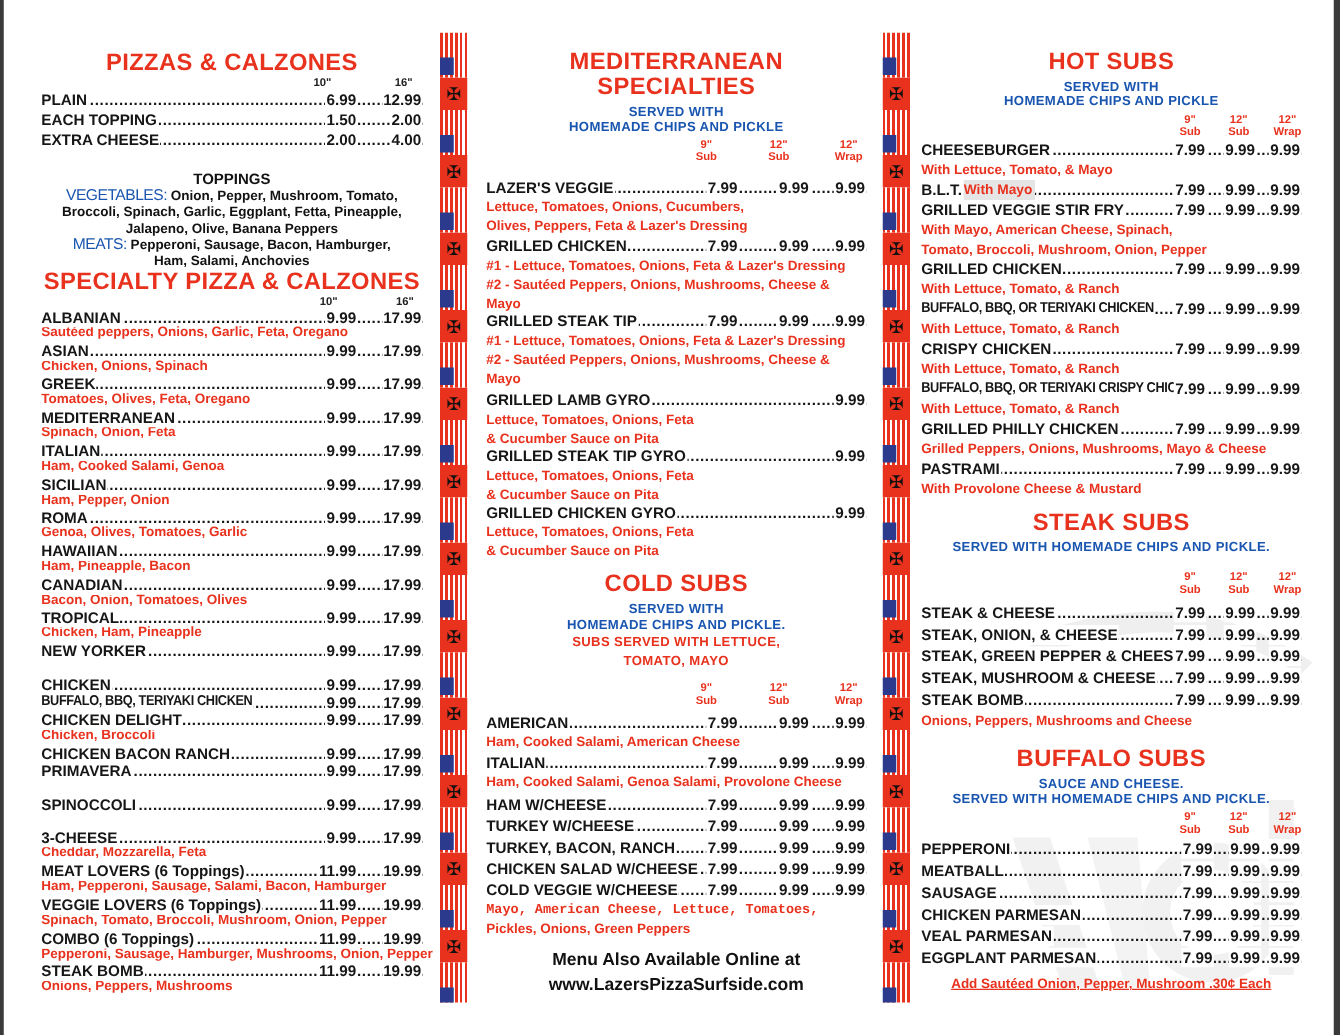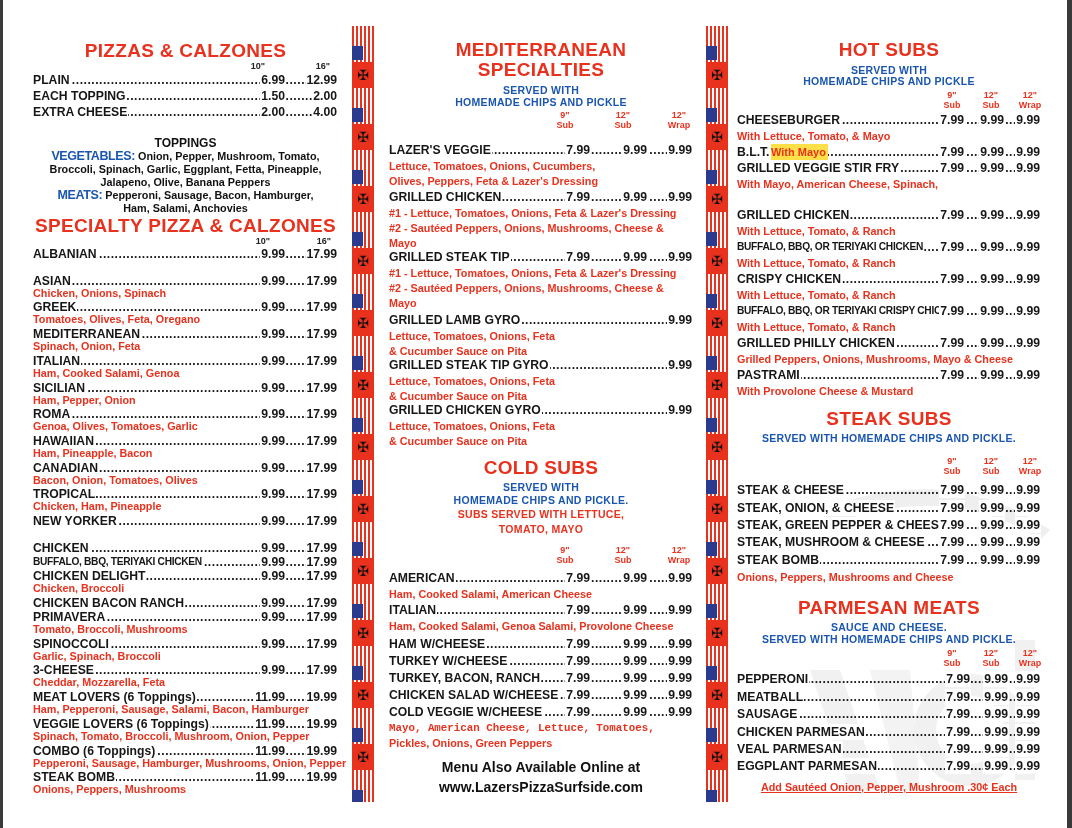--- a/index.html
+++ b/index.html
@@ -24,21 +24,21 @@
   .row .name { position: absolute; left: 0; top: 0; background: #fff; padding-right: 1px; z-index: 2; }
   .row .dots { position: absolute; left: 0; right: 0; top: 0; overflow: hidden; color: #161616; letter-spacing: 0.5px; z-index: 1; }
   .row .p { position: absolute; top: 0; background: #fff; padding: 0 1px; z-index: 3; text-align: right; }
   .row.cond .name { font-size: 10.2px; letter-spacing: -0.3px; transform: scaleY(1.12); transform-origin: left center; }
   .row .inline-red { color: #e8321e; }
 
   .desc { position: absolute; left: 0; width: 100%; color: #e8321e; font-weight: bold; font-size: 10.8px; line-height: 14px; white-space: nowrap; }
   .note { position: absolute; left: 0; width: 100%; text-align: center; color: #e8321e; font-weight: bold; font-size: 10.8px; line-height: 14px; }
   .toppings-title { position: absolute; left: 0; width: 100%; text-align: center; font-weight: 900; font-size: 12px; line-height: 14px; color: #111; }
   .toppings { position: absolute; left: 0; width: 100%; text-align: center; font-weight: bold; font-size: 10.8px; line-height: 13px; color: #111; }
-  .toppings .lab { color: #1a56b0; font-weight: 700; font-size: 12.5px; letter-spacing: -0.4px; text-align: right; }
+  .toppings .lab { color: #1a56b0; font-weight: 400; font-size: 12.5px; letter-spacing: -0.4px; text-align: right; }
 
   .online { position: absolute; left: 0; width: 100%; text-align: center; font-weight: 900; font-size: 14px; line-height: 20px; color: #111; }
 
   .strip { position: absolute; width: 22px; top: 26px; height: 776px; overflow: hidden; }
   .seg-us { height: 36px; position: relative; background: repeating-linear-gradient(90deg, #e8321e 0 2px, #ffffff 2px 4px); }
   .seg-us::before { content: ""; position: absolute; left: 0; bottom: 2px; width: 11px; height: 14px; background: #2b3a8c; }
   .seg-al { height: 26px; background: #e8321e; display: flex; align-items: center; justify-content: center; color: #111; font-size: 14px; line-height: 14px; }
 
   .watermark { position: absolute; left: 800px; top: 470px; width: 260px; height: 320px; pointer-events: none; }
 </style>
@@ -148,20 +148,21 @@
       <span class="name">EXTRA CHEESE </span>
       <span class="p" style="right: 52px;">2.00</span>
       <span class="p" style="right: 0px;">4.00</span>
     </div>
     <div class="row" style="top: 246px;">
       <span class="dots">........................................................................................................................................................................................................</span>
       <span class="name">ALBANIAN</span>
       <span class="p" style="right: 52px;">9.99</span>
       <span class="p" style="right: 0px;">17.99</span>
     </div>
+    <div class="desc" style="top: 259px;">Sautéed peppers, Onions, Garlic, Feta, Oregano</div>
     <div class="row" style="top: 272.7px;">
       <span class="dots">........................................................................................................................................................................................................</span>
       <span class="name">ASIAN </span>
       <span class="p" style="right: 52px;">9.99</span>
       <span class="p" style="right: 0px;">17.99</span>
     </div>
     <div class="desc" style="top: 285.7px;">Chicken, Onions, Spinach</div>
     <div class="row" style="top: 299.4px;">
       <span class="dots">........................................................................................................................................................................................................</span>
       <span class="name">GREEK</span>
@@ -248,28 +249,26 @@
       <span class="name">CHICKEN BACON RANCH</span>
       <span class="p" style="right: 52px;">9.99</span>
       <span class="p" style="right: 0px;">17.99</span>
     </div>
     <div class="row" style="top: 609px;">
       <span class="dots">........................................................................................................................................................................................................</span>
       <span class="name">PRIMAVERA </span>
       <span class="p" style="right: 52px;">9.99</span>
       <span class="p" style="right: 0px;">17.99</span>
     </div>
-    <div class="desc" style="top: 622px;">Tomato, Broccoli, Mushrooms</div>
     <div class="row" style="top: 635.7px;">
       <span class="dots">........................................................................................................................................................................................................</span>
       <span class="name">SPINOCCOLI </span>
       <span class="p" style="right: 52px;">9.99</span>
       <span class="p" style="right: 0px;">17.99</span>
     </div>
-    <div class="desc" style="top: 648.7px;">Garlic, Spinach, Broccoli</div>
     <div class="row" style="top: 662.4px;">
       <span class="dots">........................................................................................................................................................................................................</span>
       <span class="name">3-CHEESE </span>
       <span class="p" style="right: 52px;">9.99</span>
       <span class="p" style="right: 0px;">17.99</span>
     </div>
     <div class="desc" style="top: 675.4px;">Cheddar, Mozzarella, Feta</div>
     <div class="row" style="top: 689.1px;">
       <span class="dots">........................................................................................................................................................................................................</span>
       <span class="name">MEAT LOVERS (6 Toppings)</span>
@@ -481,21 +480,21 @@
         <div>Sub</div>
       </div>
       <div class="sz" style="left: 275px; width: 36px;">
         <div>12"</div>
         <div>Wrap</div>
       </div>
     </div>
   <div id="steak-rows"></div>
   <div class="desc" style="top:570px;">Onions, Peppers, Mushrooms and Cheese</div>
 
-  <div class="h1" style="top:598px;">PARMESAN MEATS</div>
+  <div class="h1" style="top:598px;">BUFFALO SUBS</div>
   <div class="sub-blue" style="top:621px;">SAUCE AND CHEESE.</div>
   <div class="sub-blue" style="top:633px;">SERVED WITH HOMEMADE CHIPS AND PICKLE.</div>
   <div id="parm-sizes" class="sizes" style="top:648px;">
       <div class="sz" style="left: 197px; width: 36px;">
         <div>9"</div>
         <div>Sub</div>
       </div>
       <div class="sz" style="left: 236px; width: 36px;">
         <div>12"</div>
         <div>Sub</div>
@@ -511,33 +510,34 @@
       <span class="dots">........................................................................................................................................................................................................</span>
       <span class="name">CHEESEBURGER</span>
       <span class="p" style="right: 76px;">7.99</span>
       <span class="p" style="right: 36px;">9.99</span>
       <span class="p" style="right: 0px;">9.99</span>
     </div>
     <div class="desc" style="top: 129px;">With Lettuce, Tomato, &amp; Mayo</div>
     <div class="row" style="top: 144px;">
       <span class="dots">........................................................................................................................................................................................................</span>
       <span class="name">B.L.T.</span>
-      <span class="inline-red" style="position: absolute; left: 34px; background: #fde047; z-index: 2; font-size: 11px; padding-right: 2px;"> With Mayo</span>
+      <span class="inline-red" style="position: absolute; left: 34px; background: #e5e5e5; z-index: 2; font-size: 11px; padding-right: 2px;"> With Mayo</span>
       <span class="p" style="right: 76px;">7.99</span>
       <span class="p" style="right: 36px;">9.99</span>
       <span class="p" style="right: 0px;">9.99</span>
     </div>
     <div class="row" style="top: 160px;">
       <span class="dots">........................................................................................................................................................................................................</span>
       <span class="name">GRILLED VEGGIE STIR FRY</span>
       <span class="p" style="right: 76px;">7.99</span>
       <span class="p" style="right: 36px;">9.99</span>
       <span class="p" style="right: 0px;">9.99</span>
     </div>
     <div class="desc" style="top: 177px;">With Mayo, American Cheese, Spinach,</div>
+    <div class="desc" style="top: 193px;">Tomato, Broccoli, Mushroom, Onion, Pepper</div>
     <div class="row" style="top: 207px;">
       <span class="dots">........................................................................................................................................................................................................</span>
       <span class="name">GRILLED CHICKEN  </span>
       <span class="p" style="right: 76px;">7.99</span>
       <span class="p" style="right: 36px;">9.99</span>
       <span class="p" style="right: 0px;">9.99</span>
     </div>
     <div class="desc" style="top: 224px;">With Lettuce, Tomato, &amp; Ranch</div>
     <div class="row cond" style="top: 239px;">
       <span class="dots">........................................................................................................................................................................................................</span>

